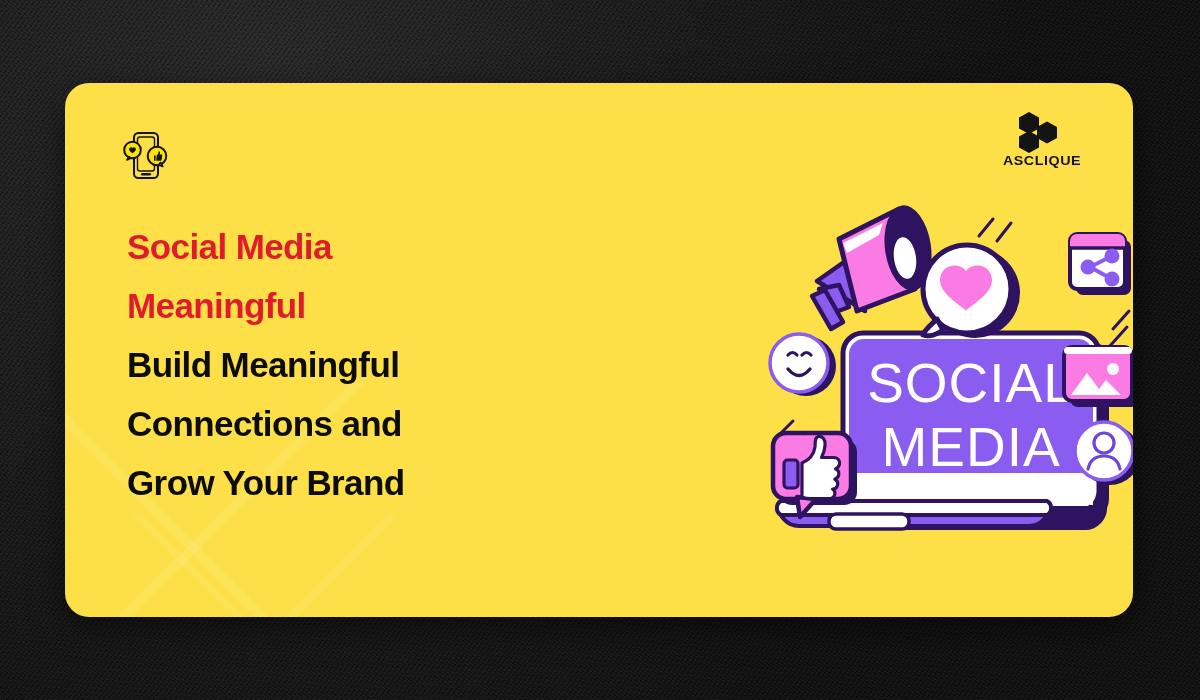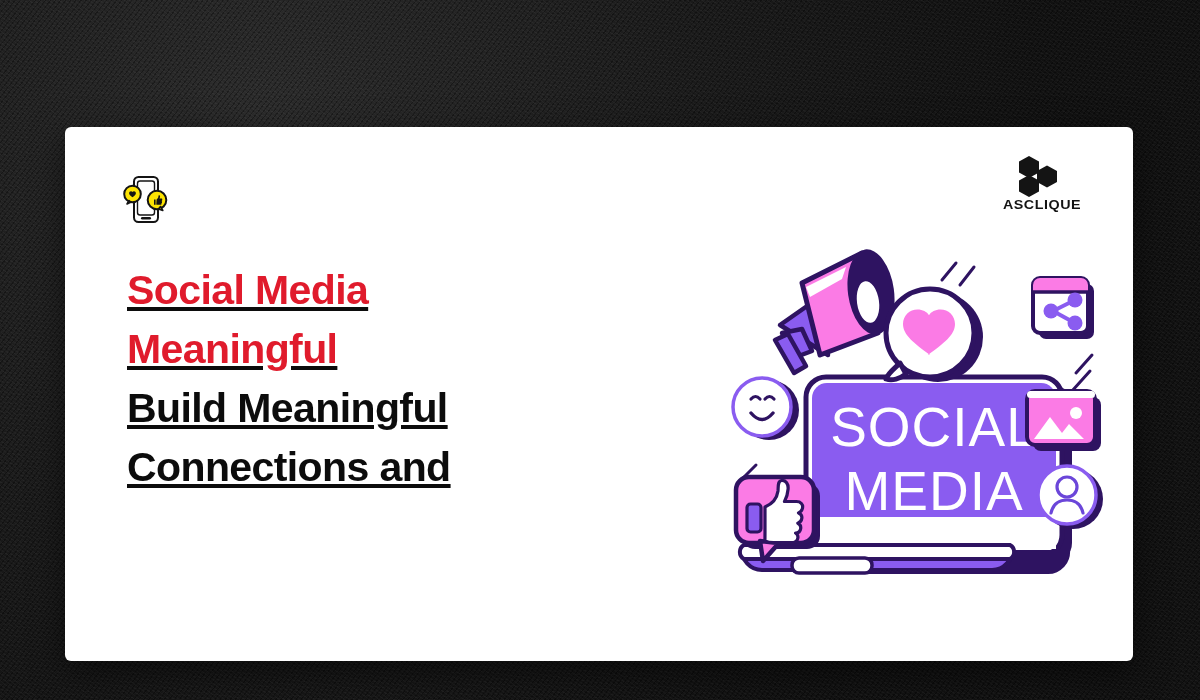--- a/index.html
+++ b/index.html
@@ -22,25 +22,24 @@
     background-image:
       repeating-linear-gradient(37deg, rgba(255,255,255,.035) 0 1px, transparent 1px 3px),
       repeating-linear-gradient(-52deg, rgba(0,0,0,.35) 0 1px, transparent 1px 4px),
       repeating-linear-gradient(8deg, rgba(255,255,255,.02) 0 1px, transparent 1px 5px);
     opacity:.9;
   }
 
   
   .card{
     position:absolute;left:65px;top:83px;width:1068px;height:534px;
-    background:#ffffff;
-    border-radius:6px;
+    background:#fde047;
+    border-radius:24px;
     overflow:hidden;
     box-shadow:0 10px 34px rgba(0,0,0,.55);
-    margin-top:44px;
   }
   .card .watermark{
     position:absolute;inset:0;pointer-events:none;
     background-image:
       linear-gradient(135deg, rgba(255,255,255,.085) 0 2px, transparent 2px),
       linear-gradient(45deg, rgba(255,255,255,.07) 0 2px, transparent 2px);
     background-size:150px 150px, 190px 190px;
     background-position:-40px 250px, 10px 180px;
   }
   .card .wm2{
@@ -69,30 +68,29 @@
     font-weight:700;font-size:13.5px;letter-spacing:.5px;
     color:#141414;margin-top:-2px;
     transform:scaleX(1.06);
   }
 
   
   .headline{
     position:absolute;left:62px;top:134px;width:470px;
     font-family:"Liberation Sans", sans-serif;
     font-weight:700;
-    font-size:41px;
+    font-size:35px;
     line-height:59px;
     letter-spacing:-.6px;
     color:#0C0C0C;
-    text-decoration:underline;
   }
   .headline .accent{color:#E01B2C;}
 
   
-  .illus{position:absolute;left:655px;top:118px;width:400px;height:400px;}
+  .illus{position:absolute;left:692px;top:118px;width:400px;height:400px;}
 </style>
 </head>
 <body>
 
 <div class="stage">
 
   <div class="backdrop"></div>
 
   <div class="card">
     <div class="watermark"></div>
@@ -124,20 +122,21 @@
         </svg>
       </div>
       <div class="logo-text">ASCLIQUE</div>
     </div>
 
     <div class="headline">
       <div><span class="accent">Social Media</span></div>
       <div><span class="accent">Meaningful</span></div>
       <div><span>Build Meaningful</span></div>
       <div><span>Connections and</span></div>
+      <div><span>Grow Your Brand</span></div>
     </div>
 
     <div class="illus">
       <svg width="400" height="400" viewBox="0 0 400 400">
 
         <g stroke="#2E1361" stroke-width="3" stroke-linecap="round">
           <line x1="222" y1="35" x2="236" y2="18"></line>
           <line x1="240" y1="40" x2="254" y2="22"></line>
           <line x1="356" y1="128" x2="372" y2="110"></line>
           <line x1="352" y1="146" x2="370" y2="126"></line>

